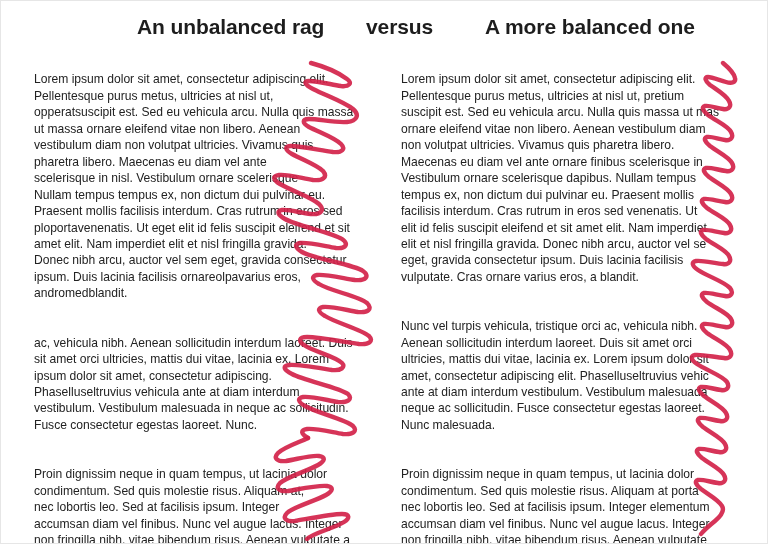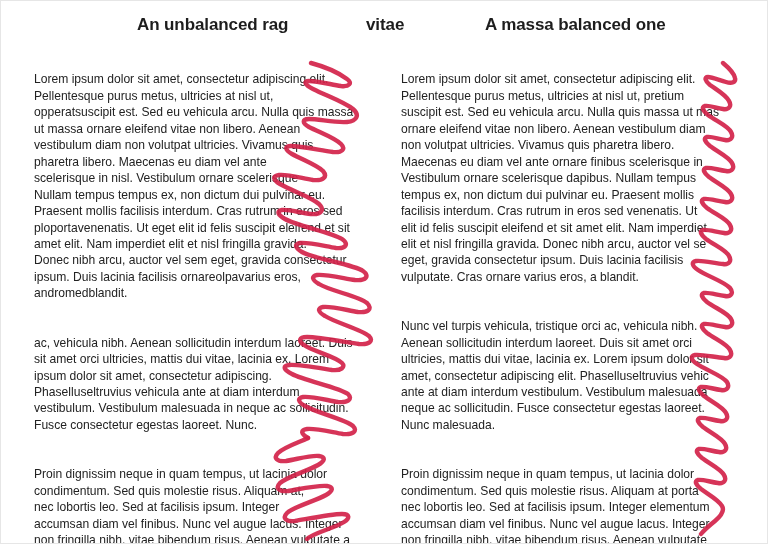--- a/index.html
+++ b/index.html
@@ -28,21 +28,21 @@
     position: absolute;
     top: 14px;
     left: 0;
     width: 768px;
     height: 34px;
   }
   .heading {
     position: absolute;
     font-family: "Liberation Sans", sans-serif;
     font-weight: bold;
-    font-size: 17px;
+    font-size: 21px;
     color: #1d1d1d;
     letter-spacing: -0.1px;
     white-space: nowrap;
     text-align: center;
   }
   #heading-left  { left: 136px; top: 0; }
   #heading-mid   { left: 365px; top: 0; }
   #heading-right { left: 484px; top: 0; }
 
   
@@ -78,22 +78,22 @@
     opacity: 0.92;
   }
 </style>
 </head>
 <body>
 
 <div id="canvas">
 
   <div class="headings">
     <div class="heading" id="heading-left">An unbalanced rag</div>
-    <div class="heading" id="heading-mid">vitae</div>
-    <div class="heading" id="heading-right">A massa balanced one</div>
+    <div class="heading" id="heading-mid">versus</div>
+    <div class="heading" id="heading-right">A more balanced one</div>
   </div>
 
   <div class="column" id="col-left">
     <p class="para">Lorem ipsum dolor sit amet, consectetur adipiscing elit.
 Pellentesque purus metus, ultricies at nisl ut,
 opperatsuscipit est. Sed eu vehicula arcu. Nulla quis massa
 ut massa ornare eleifend vitae non libero. Aenean
 vestibulum diam non volutpat ultricies. Vivamus quis
 pharetra libero. Maecenas eu diam vel ante
 scelerisque in nisl. Vestibulum ornare scelerisque

